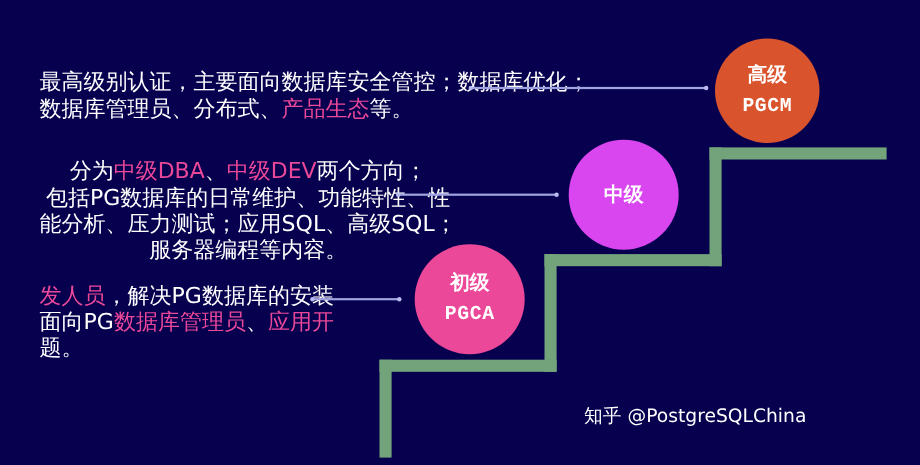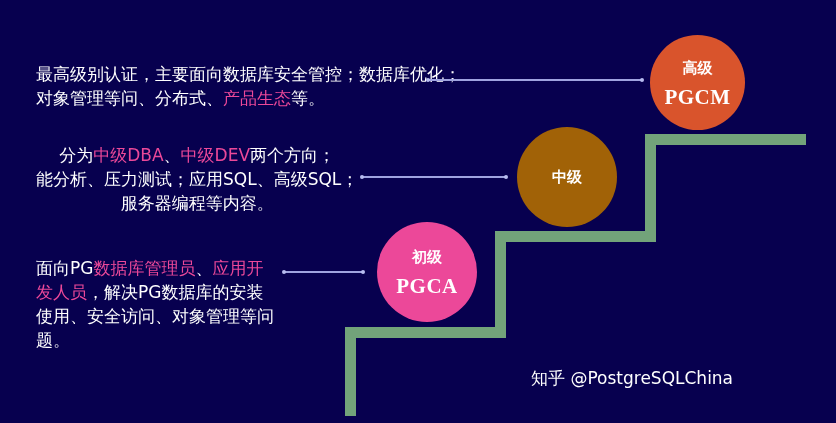--- a/index.html
+++ b/index.html
@@ -11,21 +11,21 @@
       height: 423px;
       background: #07004f;
       position: relative;
       overflow: hidden;
       font-family: "DejaVu Sans", "Liberation Sans", sans-serif;
       color: #ffffff;
     }
     .desc {
       position: absolute;
       left: 36px;
-      font-size: 17px;
+      font-size: 20px;
       line-height: 24px;
       color: #ffffff;
       letter-spacing: 0px;
     }
     .desc .hl {
       color: #ec4899;
     }
     .desc .line {
       display: block;
       white-space: nowrap;
@@ -61,28 +61,28 @@
       border-radius: 50%;
       display: flex;
       flex-direction: column;
       align-items: center;
       justify-content: center;
       font-weight: bold;
       color: #ffffff;
       text-align: center;
     }
     .badge .lvl {
-      font-size: 15px;
+      font-size: 18px;
       line-height: 28px;
       font-family: Liberation Serif, serif;
     }
     .badge .code {
-      font-size: 21px;
+      font-size: 18px;
       line-height: 30px;
-      font-family: Liberation Serif, serif;
+      font-family: Liberation Mono, monospace;
       letter-spacing: 0.5px;
     }
 
     .watermark {
       position: absolute;
       left: 531px;
       top: 367px;
       font-size: 17px;
       color: #ffffff;
       white-space: nowrap;
@@ -93,43 +93,43 @@
 
 <div class="step" style="left:645px; top:134px; width:161px; height:11px;"></div>
 <div class="step" style="left:645px; top:134px; width:11px; height:108px;"></div>
 <div class="step" style="left:495px; top:231px; width:161px; height:11px;"></div>
 <div class="step" style="left:495px; top:231px; width:11px; height:107px;"></div>
 <div class="step" style="left:345px; top:327px; width:161px; height:11px;"></div>
 <div class="step" style="left:345px; top:327px; width:11px; height:89px;"></div>
 
 <div class="desc" id="desc-pgcm">
     <span class="line"><span>最高级别认证，主要面向数据库安全管控；数据库优化；</span></span>
-    <span class="line"><span>对象管理等问、分布式、</span><span class="hl">产品生态</span><span>等。</span></span>
+    <span class="line"><span>数据库管理员、分布式、</span><span class="hl">产品生态</span><span>等。</span></span>
   </div>
 <div class="desc" id="desc-pgce">
     <span class="line"><span>分为</span><span class="hl">中级DBA</span><span>、</span><span class="hl">中级DEV</span><span>两个方向；</span></span>
+    <span class="line"><span>包括PG数据库的日常维护、功能特性、性</span></span>
     <span class="line"><span>能分析、压力测试；应用SQL、高级SQL；</span></span>
     <span class="line"><span>服务器编程等内容。</span></span>
   </div>
 <div class="desc" id="desc-pgca">
+    <span class="line"><span class="hl">发人员</span><span>，解决PG数据库的安装</span></span>
     <span class="line"><span>面向PG</span><span class="hl">数据库管理员</span><span>、</span><span class="hl">应用开</span></span>
-    <span class="line"><span class="hl">发人员</span><span>，解决PG数据库的安装</span></span>
-    <span class="line"><span>使用、安全访问、对象管理等问</span></span>
     <span class="line"><span>题。</span></span>
   </div>
 
 <div class="connector" style="left:428px; top:79px; width:214px;"></div>
 <div class="connector" style="left:362px; top:176px; width:144px;"></div>
 <div class="connector" style="left:284px; top:271px; width:79px;"></div>
 
 <div class="badge" style="left: 650px; top: 35px; width: 95px; height: 95px; background: rgb(217, 84, 44);">
   <span class="lvl">高级</span>
   <span class="code">PGCM</span>
 </div>
-<div class="badge" style="left: 517px; top: 127px; width: 100px; height: 100px; background: #a16207;">
+<div class="badge" style="left: 517px; top: 127px; width: 100px; height: 100px; background: #d946ef;">
   <span class="lvl">中级</span>
 </div>
 <div class="badge" style="left: 377px; top: 222px; width: 100px; height: 100px; background: #ec4899;">
   <span class="lvl">初级</span>
   <span class="code">PGCA</span>
 </div>
 
 <div class="watermark">知乎 @PostgreSQLChina</div>
 
 </body></html>

